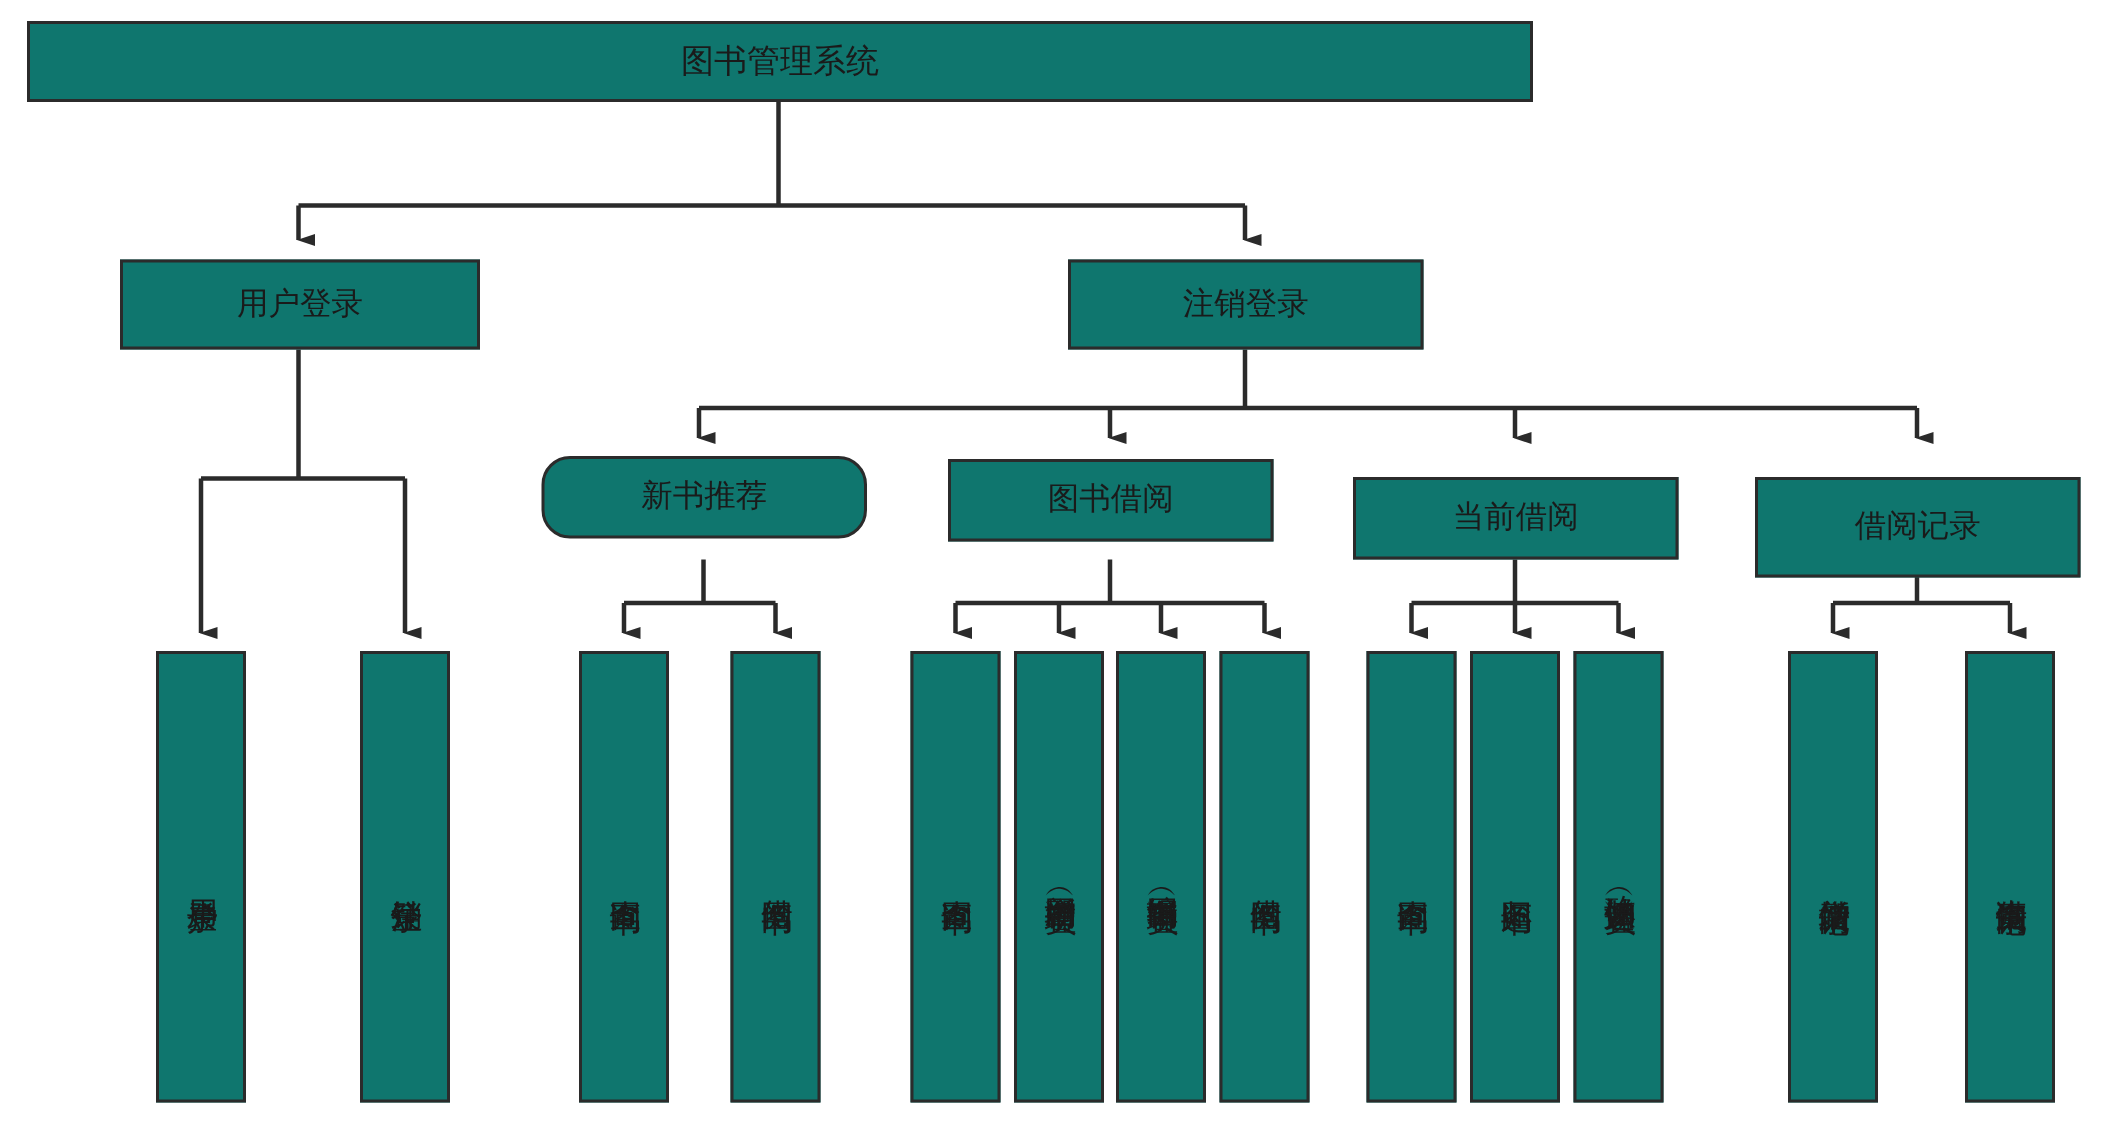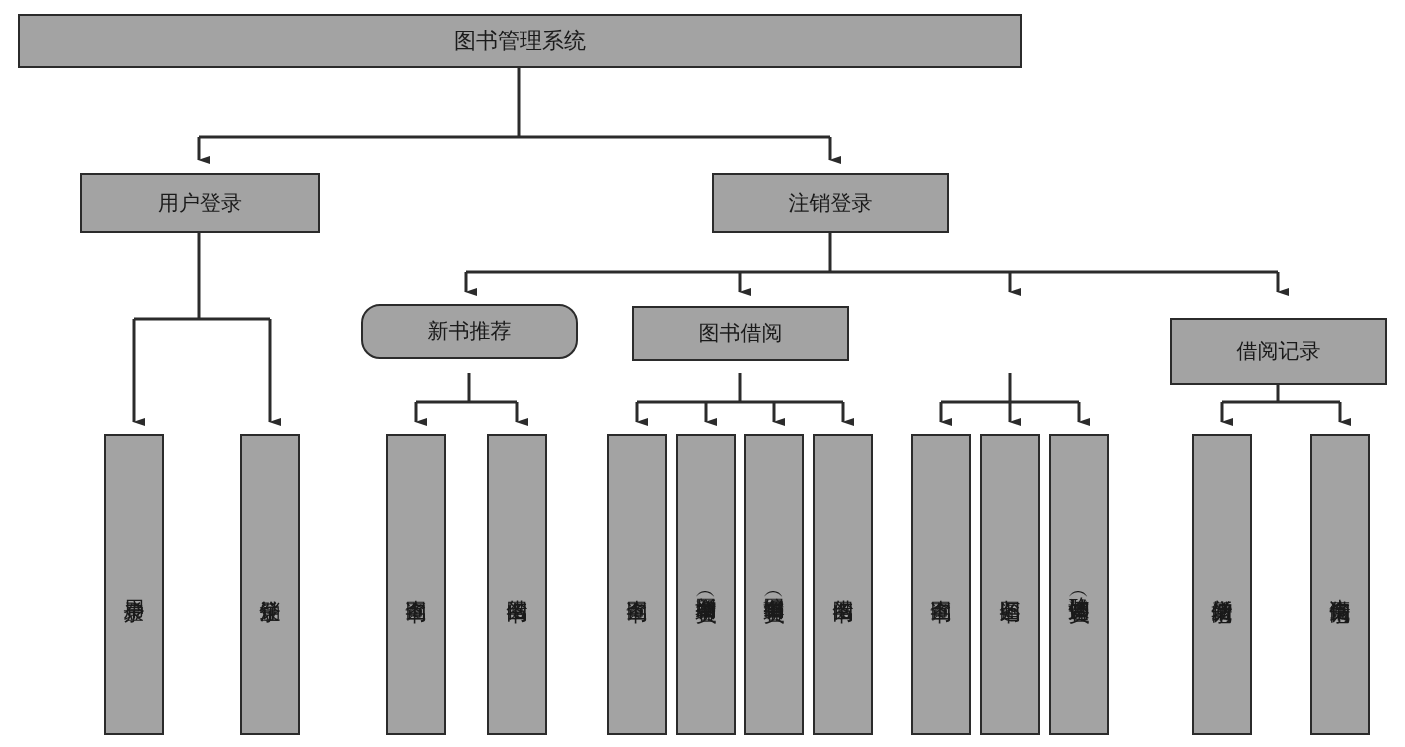--- a/index.html
+++ b/index.html
@@ -21,21 +21,21 @@
     position: absolute;
     left: 0;
     top: 0;
     width: 1405px;
     height: 747px;
     pointer-events: none;
   }
   .node {
     position: absolute;
     box-sizing: border-box;
-    background: #a3a3a3;
+    background: #0f766e;
     border: 2px solid #2b2b2b;
     display: flex;
     align-items: center;
     justify-content: center;
     color: #1a1a1a;
   }
   .node .label {
     display: block;
     text-align: center;
     line-height: 1.18;
@@ -137,20 +137,23 @@
   </div>
 
   <div class="node horiz" style="left:361px; top:304px; width:217px; height:55px;border-radius:19px;">
     <span class="label">新书推荐</span>
   </div>
 
   <div class="node horiz" style="left:632px; top:306px; width:217px; height:55px;">
     <span class="label">图书借阅</span>
   </div>
 
+  <div class="node horiz" style="left:902px; top:318px; width:217px; height:55px;">
+    <span class="label">当前借阅</span>
+  </div>
 
   <div class="node horiz" style="left:1170px; top:318px; width:217px; height:67px;">
     <span class="label">借阅记录</span>
   </div>
 
   <div class="node vert" style="left:104px; top:434px; width:60px; height:301px;">
     <span class="label">用户登录</span>
   </div>
 
   <div class="node vert" style="left:240px; top:434px; width:60px; height:301px;">

